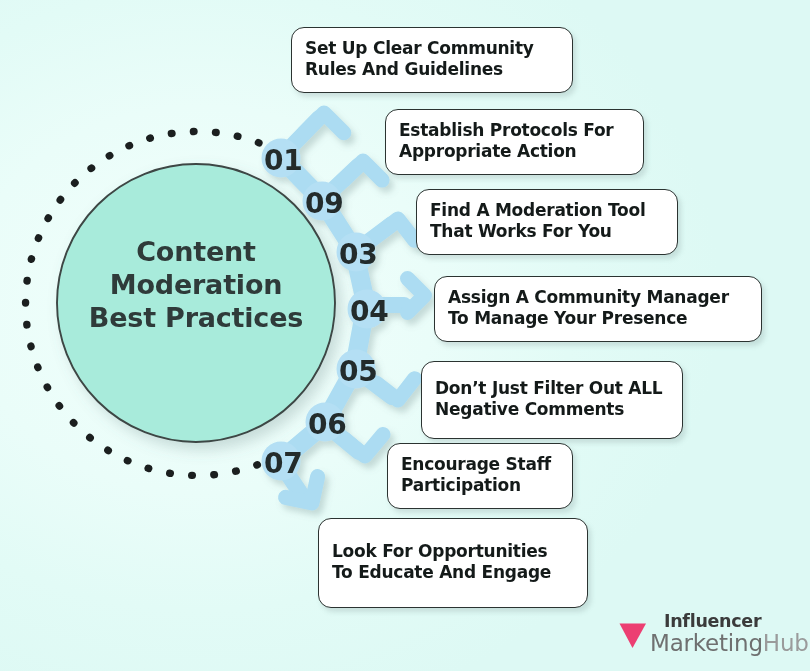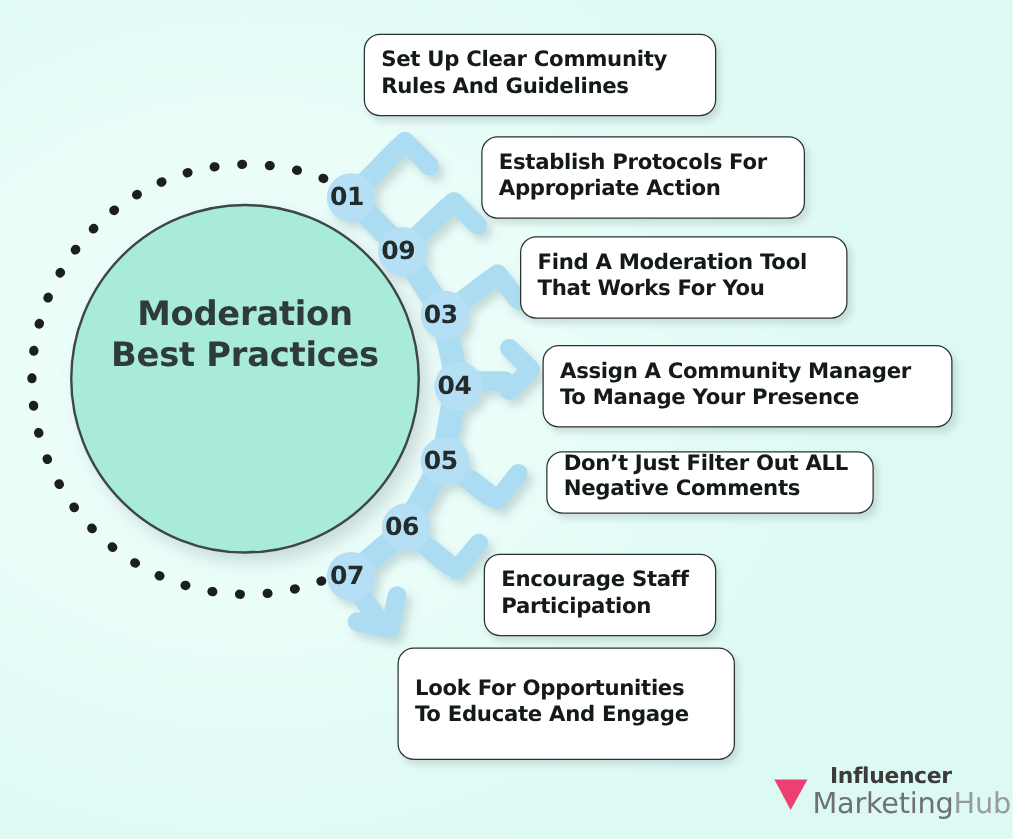--- a/index.html
+++ b/index.html
@@ -29,21 +29,21 @@
     color:#2f3b3a;
     letter-spacing:-0.2px;
     z-index:6;
     pointer-events:none;
   }
 
   
   .node-num{
     position:absolute;
     z-index:8;
-    font-size:20px;
+    font-size:28px;
     font-weight:bold;
     color:#232b2b;
     letter-spacing:-0.3px;
     line-height:1;
   }
 
   
   .step-box{
     position:absolute;
     z-index:7;
@@ -155,20 +155,21 @@
       <circle cx="322" cy="201" r="19.5" fill="#b4dff4"></circle>
       <circle cx="356" cy="252" r="19.5" fill="#b4dff4"></circle>
       <circle cx="367" cy="309" r="19.5" fill="#b4dff4"></circle>
       <circle cx="356" cy="369" r="19.5" fill="#b4dff4"></circle>
       <circle cx="325" cy="422" r="19.5" fill="#b4dff4"></circle>
       <circle cx="281" cy="461" r="19.5" fill="#b4dff4"></circle>
     </g>
   </svg>
 
   <div class="hub-label">
+    <div>Content</div>
     <div>Moderation</div>
     <div>Best Practices</div>
   </div>
 
   <div class="node-num" style="left:264px;top:147px;">01</div>
   <div class="node-num" style="left:305px;top:190px;">09</div>
   <div class="node-num" style="left:339px;top:241px;">03</div>
   <div class="node-num" style="left:350px;top:298px;">04</div>
   <div class="node-num" style="left:339px;top:358px;">05</div>
   <div class="node-num" style="left:308px;top:411px;">06</div>
@@ -195,21 +196,21 @@
     </div>
   </div>
 
   <div class="step-box" style="left:434px;top:276px;width:328px;height:66px;">
     <div class="txt">
       <span>Assign A Community Manager</span><br>
       <span>To Manage Your Presence</span>
     </div>
   </div>
 
-  <div class="step-box" style="left:437px;top:361px;width:262px;height:50px;align-items:flex-end;">
+  <div class="step-box" style="left:421px;top:361px;width:262px;height:78px;">
     <div class="txt">
       <span>Don’t Just Filter Out ALL</span><br>
       <span>Negative Comments</span>
     </div>
   </div>
 
   <div class="step-box" style="left:387px;top:443px;width:186px;height:66px;">
     <div class="txt">
       <span>Encourage Staff</span><br>
       <span>Participation</span>

